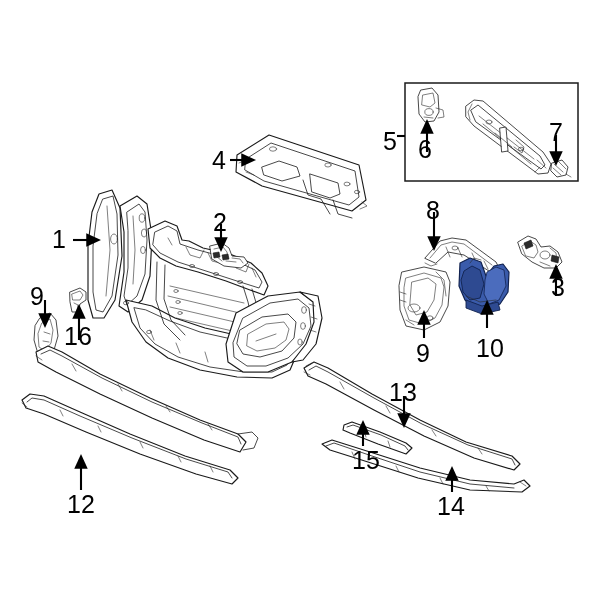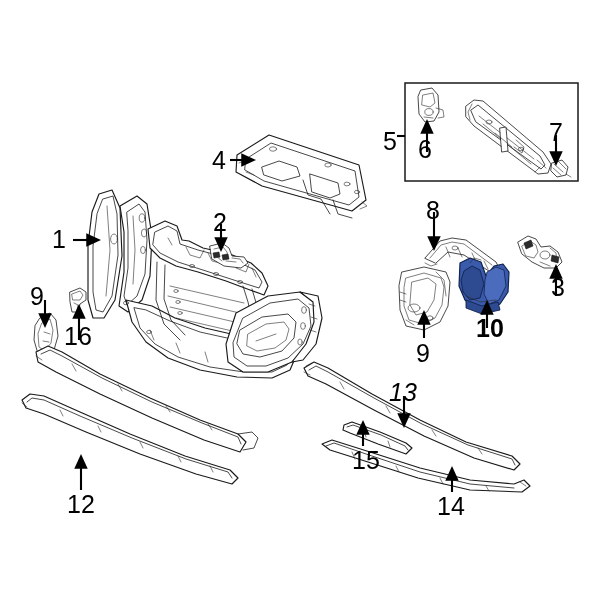--- a/index.html
+++ b/index.html
@@ -397,21 +397,21 @@
 
   <div class="num" style="left:52px;  top:227px;">1</div>
   <div class="num" style="left:213px; top:210px;">2</div>
   <div class="num" style="left:551px; top:275px;">3</div>
   <div class="num" style="left:212px; top:148px;">4</div>
   <div class="num" style="left:383px; top:129px;">5</div>
   <div class="num" style="left:418px; top:137px;">6</div>
   <div class="num" style="left:549px; top:120px;">7</div>
   <div class="num" style="left:426px; top:198px;">8</div>
   <div class="num" style="left:416px; top:341px;">9</div>
-  <div class="num" style="left:476px; top:316px;font-weight:bold;">10</div>
+  <div class="num" style="left:476px; top:336px;">10</div>
   <div class="num" style="left:30px;  top:284px;">9</div>
   <div class="num" style="left:67px;  top:492px;text-align:center;">12</div>
-  <div class="num" style="left:389px; top:380px;font-style:italic;">13</div>
+  <div class="num" style="left:389px; top:380px;">13</div>
   <div class="num" style="left:437px; top:494px;">14</div>
   <div class="num" style="left:352px; top:448px;">15</div>
   <div class="num" style="left:64px;  top:324px;text-align:center;">16</div>
 
 </div>
 
 </body></html>

